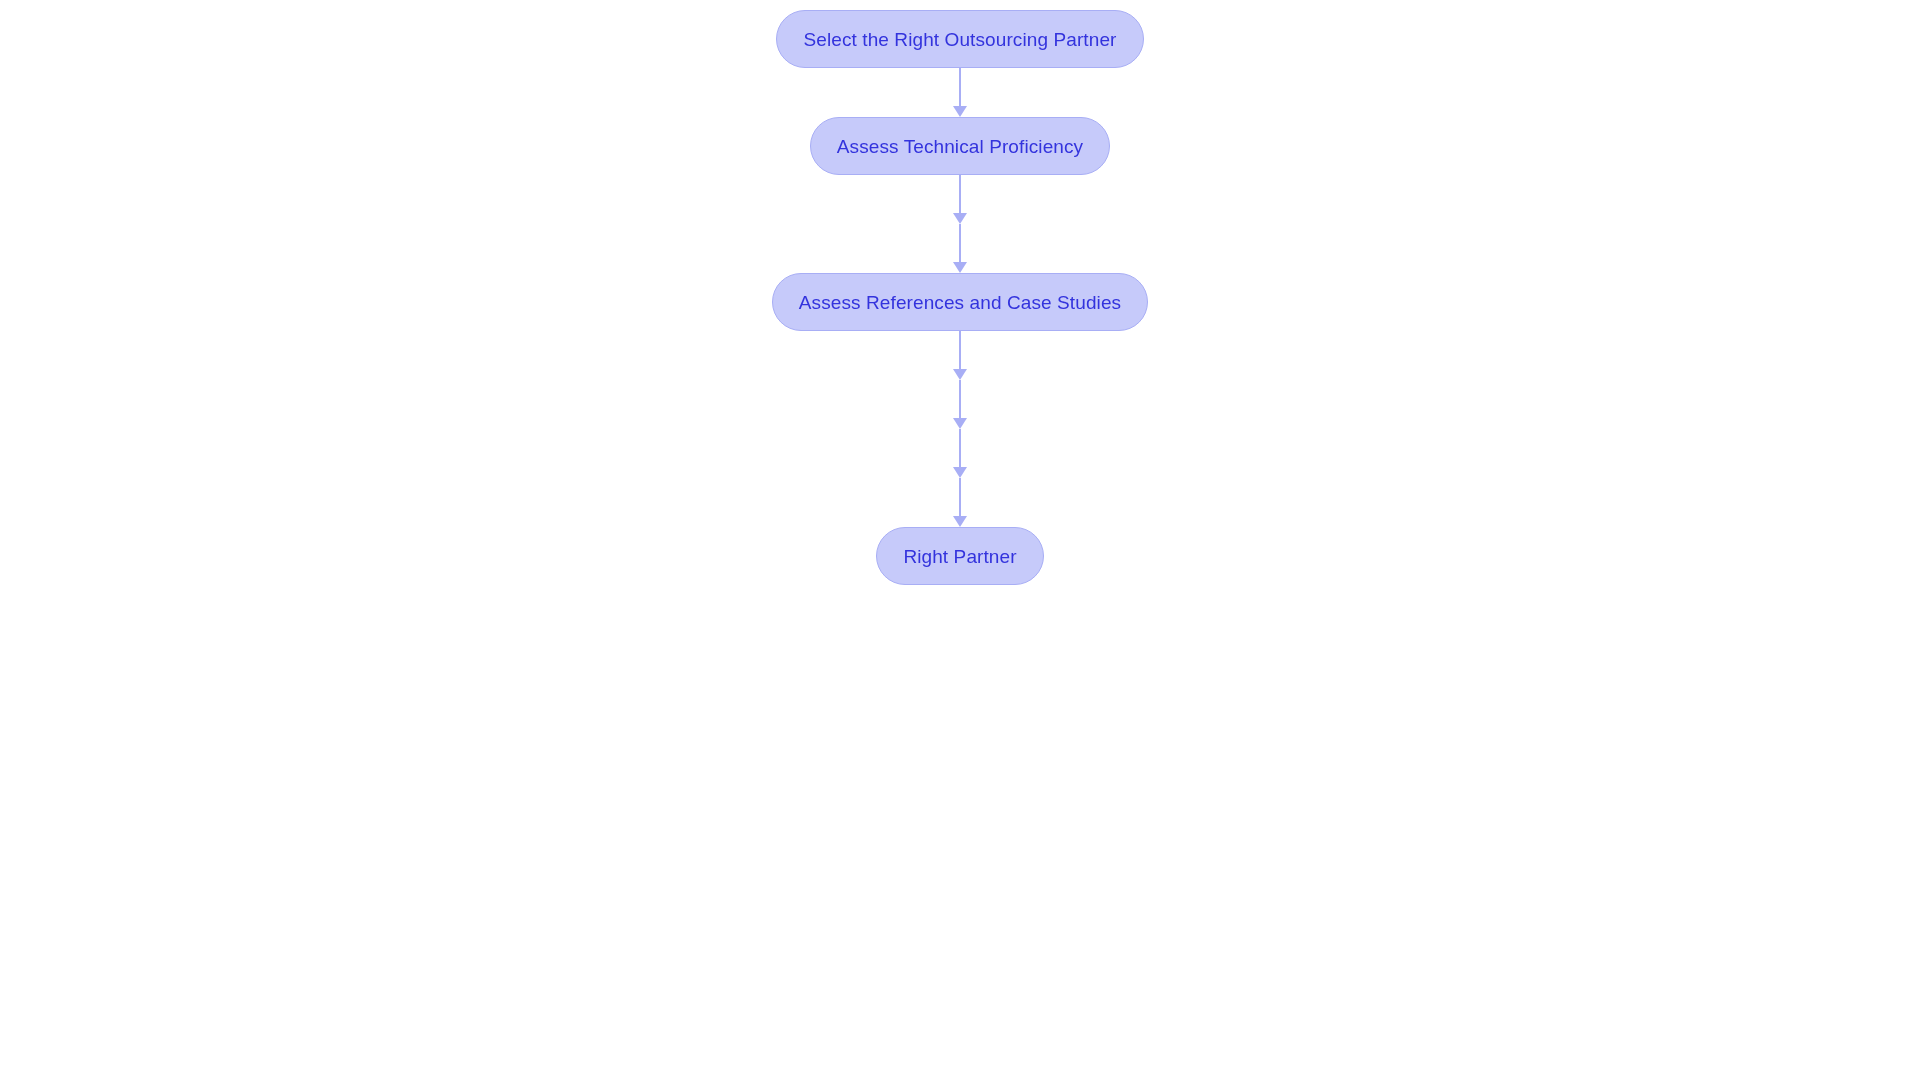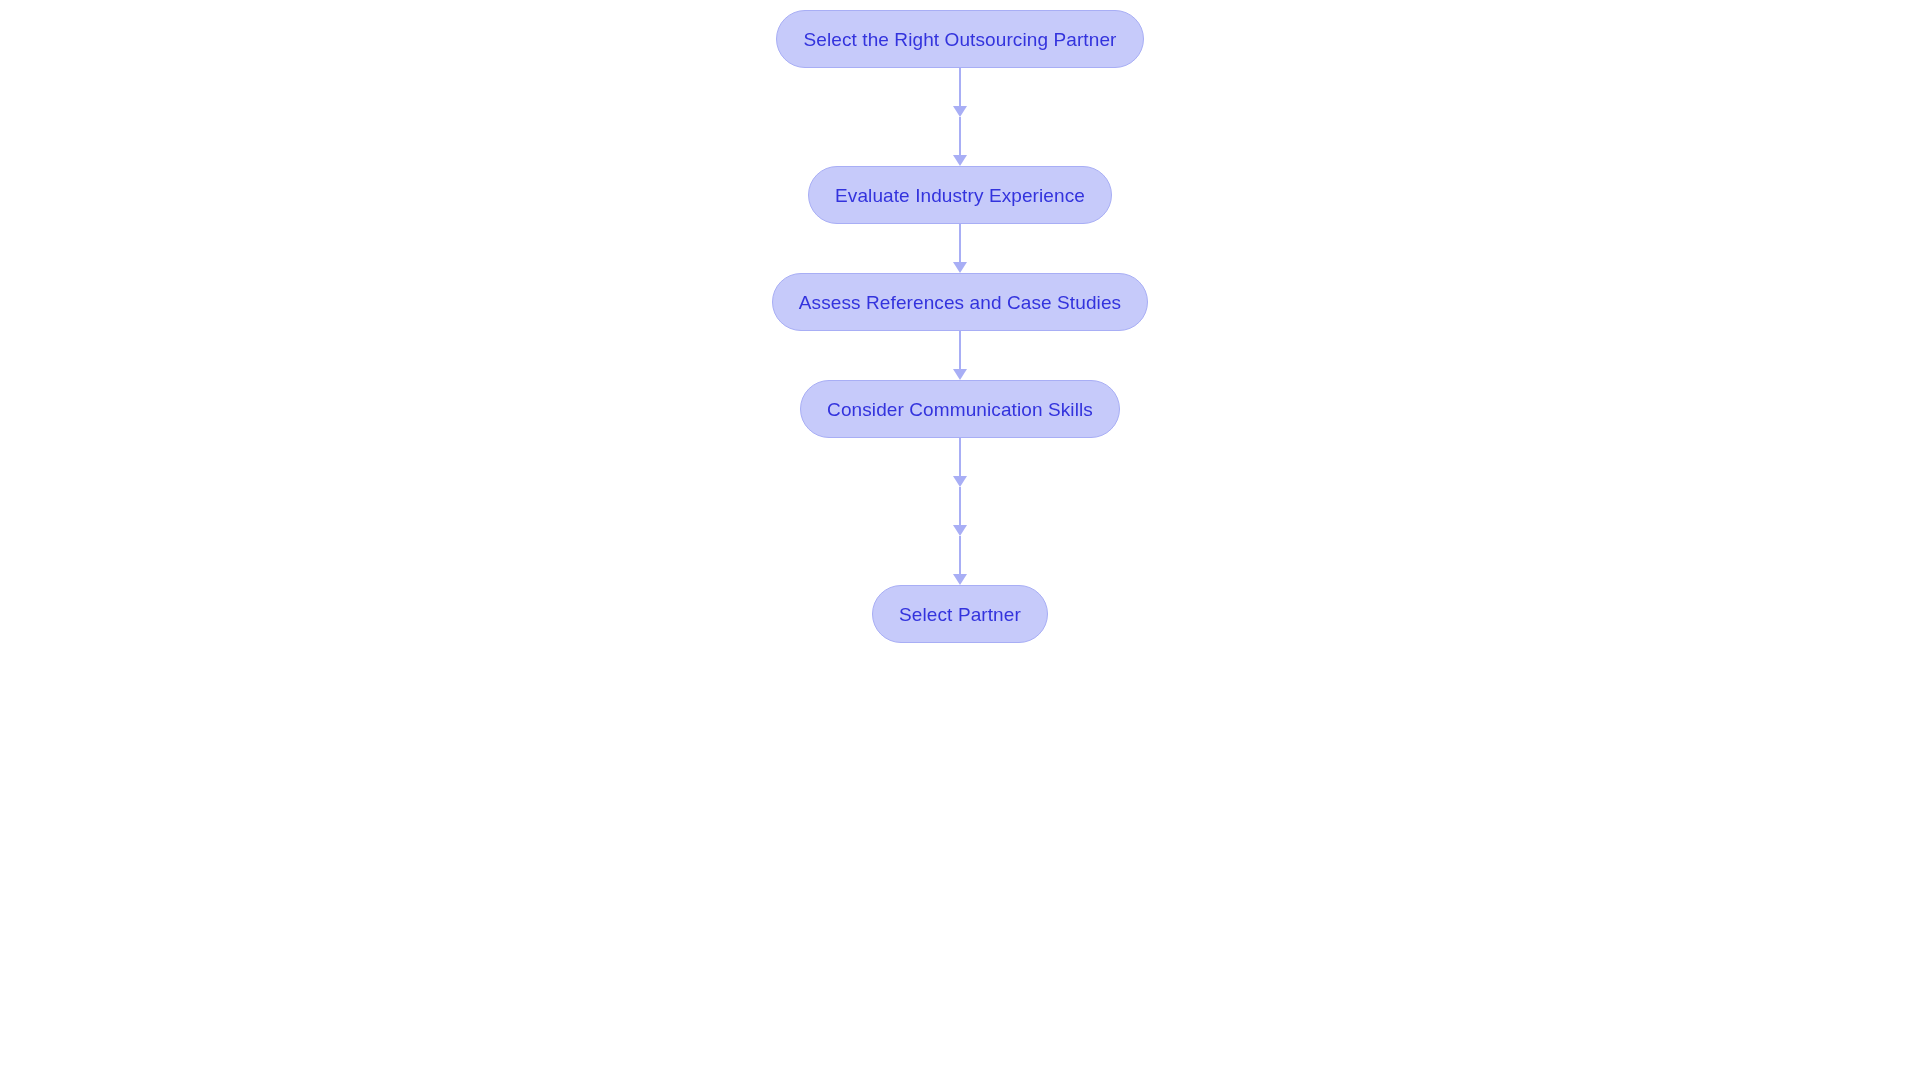--- a/index.html
+++ b/index.html
@@ -106,65 +106,60 @@
     <div class="flow-step">
       <div class="node">
         <span class="node-label">Select the Right Outsourcing Partner</span>
       </div>
     </div>
     <div class="connector gap-0">
       <div class="connector-line"></div>
       <div class="connector-arrow"></div>
     </div>
 
+    <div class="flow-step">
+      <div class="node">
+        <span class="node-label">Assess Technical Proficiency</span>
+      </div>
+    </div>
     <div class="connector gap-1">
       <div class="connector-line"></div>
       <div class="connector-arrow"></div>
     </div>
 
-    <div class="flow-step">
-      <div class="node">
-        <span class="node-label">Evaluate Industry Experience</span>
-      </div>
-    </div>
     <div class="connector gap-2">
       <div class="connector-line"></div>
       <div class="connector-arrow"></div>
     </div>
 
     <div class="flow-step">
       <div class="node">
         <span class="node-label">Assess References and Case Studies</span>
       </div>
     </div>
     <div class="connector gap-3">
       <div class="connector-line"></div>
       <div class="connector-arrow"></div>
     </div>
 
-    <div class="flow-step">
-      <div class="node">
-        <span class="node-label">Consider Communication Skills</span>
-      </div>
-    </div>
     <div class="connector gap-4">
       <div class="connector-line"></div>
       <div class="connector-arrow"></div>
     </div>
 
     <div class="connector gap-5">
       <div class="connector-line"></div>
       <div class="connector-arrow"></div>
     </div>
 
     <div class="connector gap-6">
       <div class="connector-line"></div>
       <div class="connector-arrow"></div>
     </div>
 
     <div class="flow-step">
       <div class="node">
-        <span class="node-label">Select Partner</span>
+        <span class="node-label">Right Partner</span>
       </div>
     </div>
 
   </div>
 </div>
 
 </body></html>

